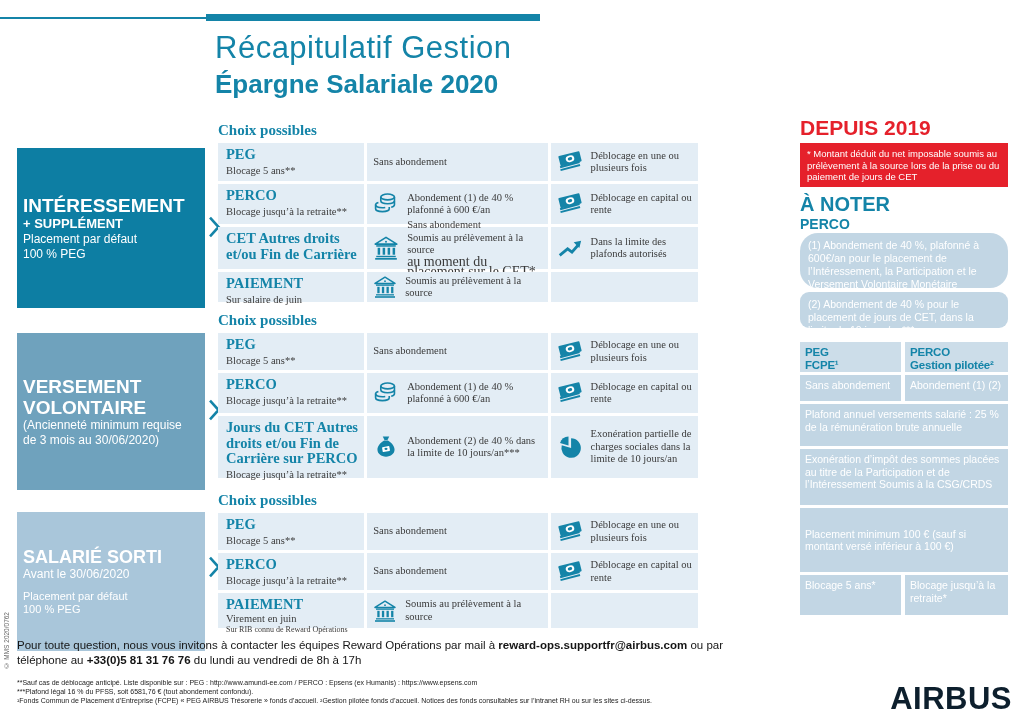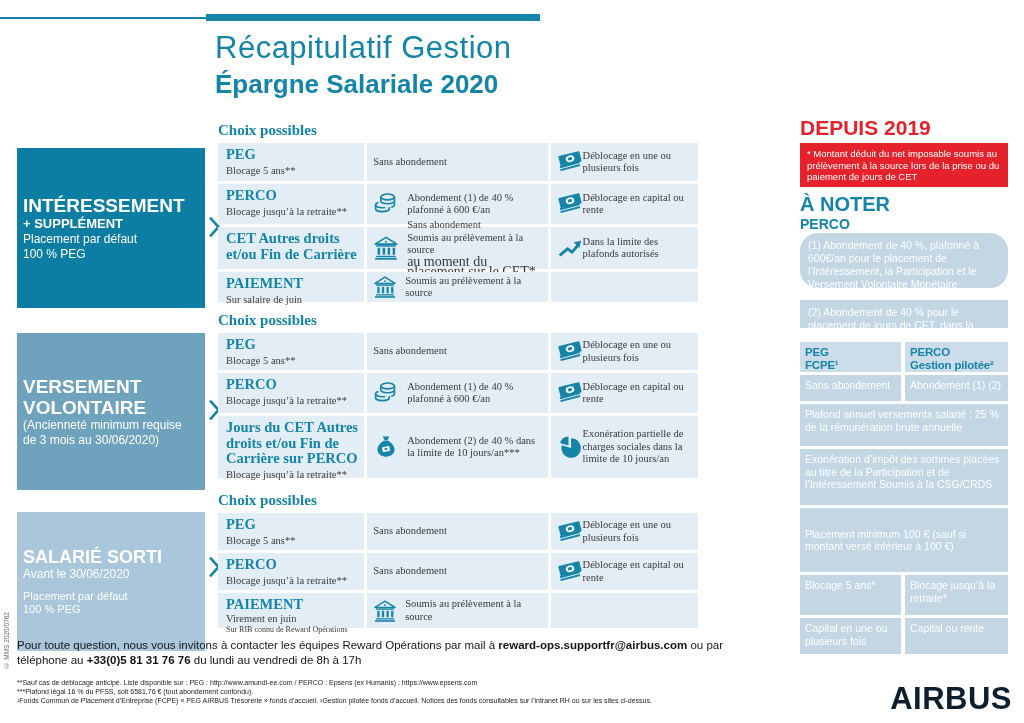--- a/index.html
+++ b/index.html
@@ -40,40 +40,40 @@
   .src-mini-bs{font-size:9px;font-weight:bold;}
   .chev{position:absolute;left:208px;width:13px;height:26px;}
   
   .block{position:absolute;left:218px;width:480px;font-family:Liberation Serif, serif;}
   .b1{top:122px;} .b2{top:312px;} .b3{top:492px;}
   .choix{font-size:15px;font-weight:bold;color:var(--teal);margin-bottom:4px;}
   .row{display:flex;gap:3px;margin-bottom:3px;}
   .c1,.c2,.c3{background:var(--row);}
   .c1{width:174px;padding:4px 6px 4px 8px;}
   .c2{width:216px;padding:4px 6px;display:flex;align-items:center;gap:8px;}
-  .c3{width:176px;padding:0 6px;display:flex;align-items:center;}
+  .c3{width:176px;padding:0 6px;display:flex;align-items:center;gap:8px;}
   .h38{height:38px}.h40{height:40px}.h42{height:42px}.h30{height:30px}
   .h37{height:37px}.h62{height:62px}.h35{height:35px}
   .t{color:var(--teal);font-weight:bold;font-size:14.5px;line-height:15.5px;}
   .s{font-size:10.5px;line-height:12px;margin-top:2px;color:#3a3a3a;}
   .ss{font-size:8px;line-height:9px;color:#3a3a3a;}
   .txt{font-size:10.5px;line-height:12.5px;color:#3a3a3a;}
   .sm{font-size:14px;line-height:10px;}
   .w135{max-width:135px;}
   .w112{max-width:112px;}
   .ic{width:26px;height:26px;flex:none;}
   .ic-sm{width:24px;height:24px;flex:none;}
   
   .sb-depuis{position:absolute;left:800px;top:116px;font-size:21px;font-weight:bold;color:var(--red);}
   .sb-redbox{position:absolute;left:800px;top:143px;width:208px;height:44px;background:var(--red);color:#fff;font-size:9.5px;line-height:11.5px;padding:5px 7px;}
   .sb-anoter{position:absolute;left:800px;top:193px;font-size:20px;font-weight:bold;color:var(--teal);}
   .sb-perco{position:absolute;left:800px;top:216px;font-size:14px;font-weight:bold;color:var(--teal);}
   .sb-note{position:absolute;left:800px;width:208px;background:var(--cell);color:#fff;font-size:10.5px;line-height:13px;padding:6px 8px;}
   .sb-note1{top:233px;height:55px;border-radius:18px;}
-  .sb-note2{top:300px;height:28px;}
+  .sb-note2{top:292px;height:36px;border-radius:9px;}
   .sb-table{position:absolute;left:800px;top:342px;width:208px;}
   .trow{display:flex;gap:4px;margin-bottom:3px;}
   .tcell{background:var(--cell);color:#fff;font-size:10.5px;line-height:12.5px;padding:4px 5px;}
   .tc1{width:101px;} .tc2{width:103px;}
   .tfull{width:208px;}
   .thead{background:var(--cellhead);color:var(--teal);font-weight:bold;font-size:11.5px;line-height:13px;letter-spacing:-.2px;}
   .th30{height:30px}.th26{height:26px}.th42{height:42px}.th56{height:56px}
   .th64{height:64px;display:flex;align-items:center;}
   .th40{height:40px}.th36{height:36px}
   
@@ -386,24 +386,20 @@
   </div>
   <div class="trow">
     <div class="tcell tfull th64">
         <span>Placement minimum 100 € (sauf si montant versé inférieur à 100 €)</span>
       </div>
   </div>
   <div class="trow">
     <div class="tcell tc1 th40">Blocage 5 ans*</div>
     <div class="tcell tc2 th40">Blocage jusqu’à la retraite*</div>
   </div>
-  <div class="trow">
-    <div class="tcell tc1 th36">Capital en une ou plusieurs fois</div>
-    <div class="tcell tc2 th36">Capital ou rente</div>
-  </div>
 </div>
 
 <div class="contact">
   <span>Pour toute question, nous vous invitons à contacter les équipes Reward Opérations par mail à </span><b>reward-ops.supportfr@airbus.com</b><span> ou par téléphone au </span><b>+33(0)5 81 31 76 76</b><span> du lundi au vendredi de 8h à 17h</span>
 </div>
 <div class="footnotes">
   <div>**Sauf cas de déblocage anticipé. Liste disponible sur : PEG : http://www.amundi-ee.com / PERCO : Epsens (ex Humanis) : https://www.epsens.com</div>
   <div>***Plafond légal 16 % du PFSS, soit 6581,76 € (tout abondement confondu).</div>
   <div>¹Fonds Commun de Placement d’Entreprise (FCPE) « PEG AIRBUS Trésorerie » fonds d’accueil. ²Gestion pilotée fonds d’accueil. Notices des fonds consultables sur l’intranet RH ou sur les sites ci-dessus.</div>
 </div>

